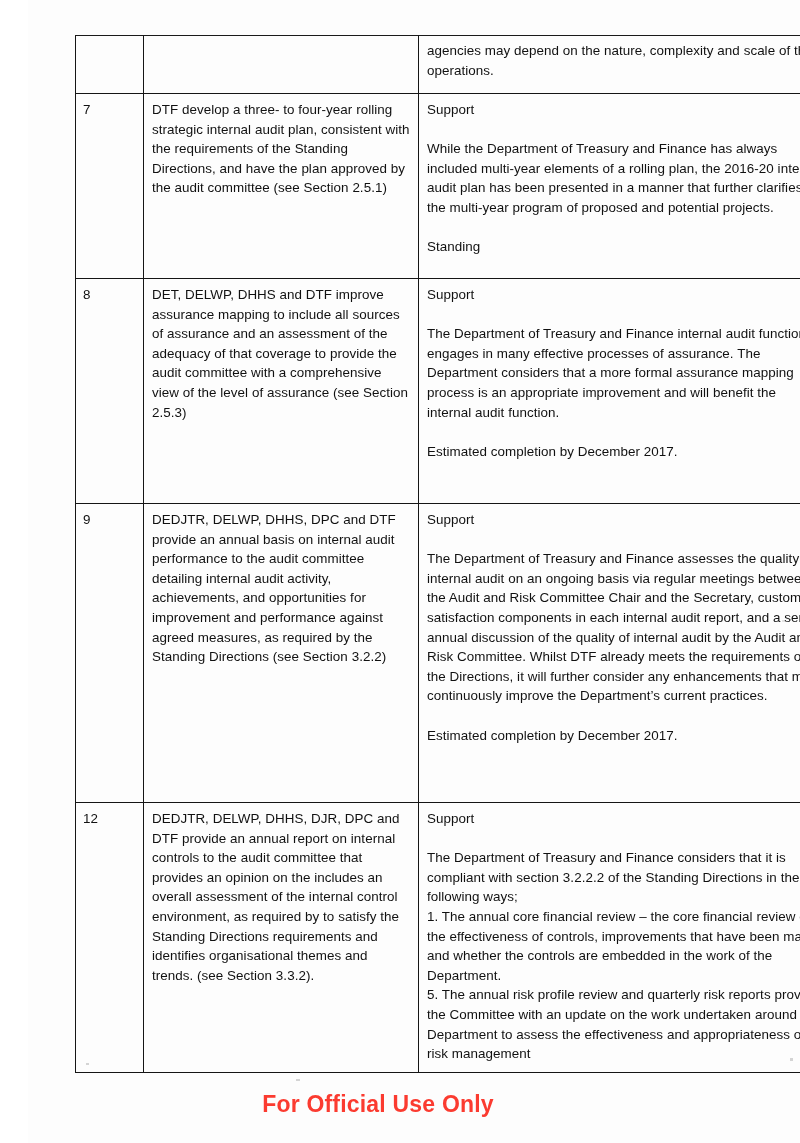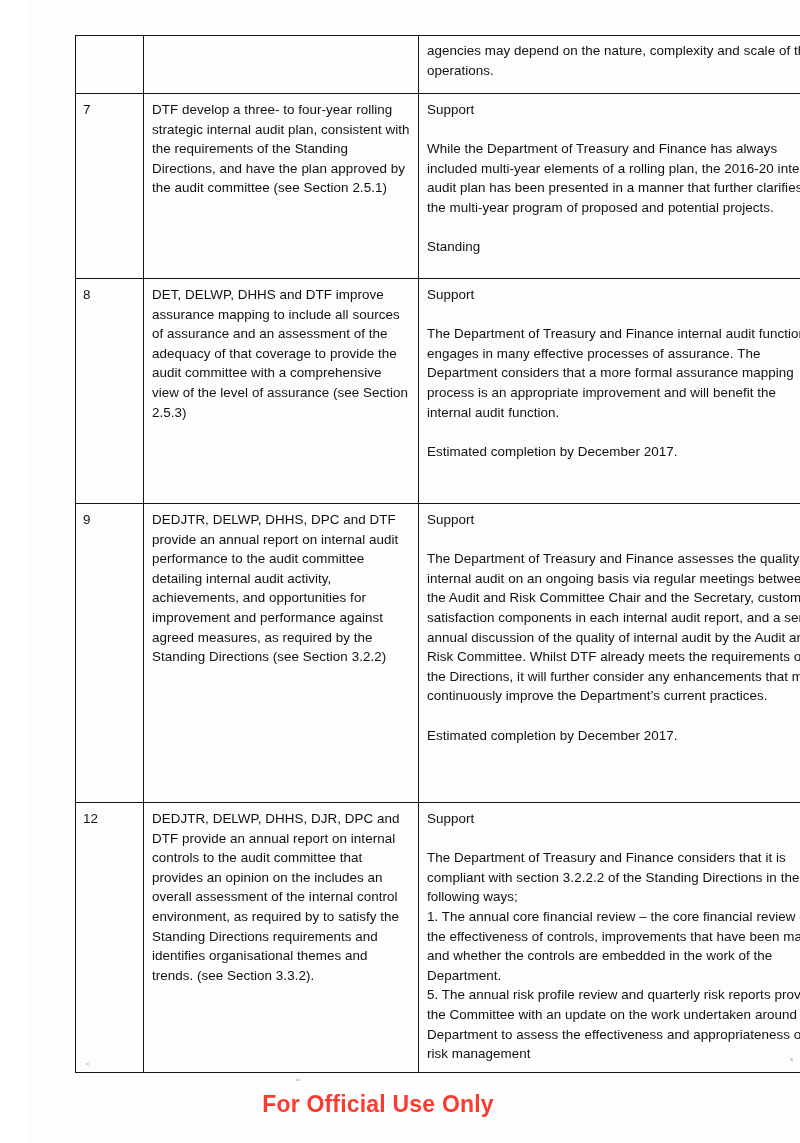--- a/index.html
+++ b/index.html
@@ -142,21 +142,21 @@
           <p class="cell-p">The Department of Treasury and Finance internal audit function engages in many effective processes of assurance. The Department considers that a more formal assurance mapping process is an appropriate improvement and will benefit the internal audit function.</p>
           <p class="cell-p">Estimated completion by December 2017.</p>
         </td>
       </tr>
 
       <tr class="major" style="height: 299px;">
         <td class="col-num">
           <span class="num">9</span>
         </td>
         <td class="col-rec">
-          <p class="cell-p">DEDJTR, DELWP, DHHS, DPC and DTF provide an annual report on internal audit performance to the audit committee detailing internal audit activity, achievements, and opportunities for improvement and performance against agreed measures, as required by the Standing Directions (see Section 3.2.2)</p>
+          <p class="cell-p">DEDJTR, DELWP, DHHS, DPC and DTF provide an annual basis on internal audit performance to the audit committee detailing internal audit activity, achievements, and opportunities for improvement and performance against agreed measures, as required by the Standing Directions (see Section 3.2.2)</p>
         </td>
         <td class="col-resp">
           <p class="cell-p">Support</p>
           <p class="cell-p">The Department of Treasury and Finance assesses the quality of internal audit on an ongoing basis via regular meetings between the Audit and Risk Committee Chair and the Secretary, customer satisfaction components in each internal audit report, and a semi-annual discussion of the quality of internal audit by the Audit and Risk Committee. Whilst DTF already meets the requirements of the Directions,  it will further consider any enhancements that may continuously improve the Department’s current practices.</p>
           <p class="cell-p">Estimated completion by December 2017.</p>
         </td>
       </tr>
 
       <tr class="major" style="height: 270px;">
         <td class="col-num">

